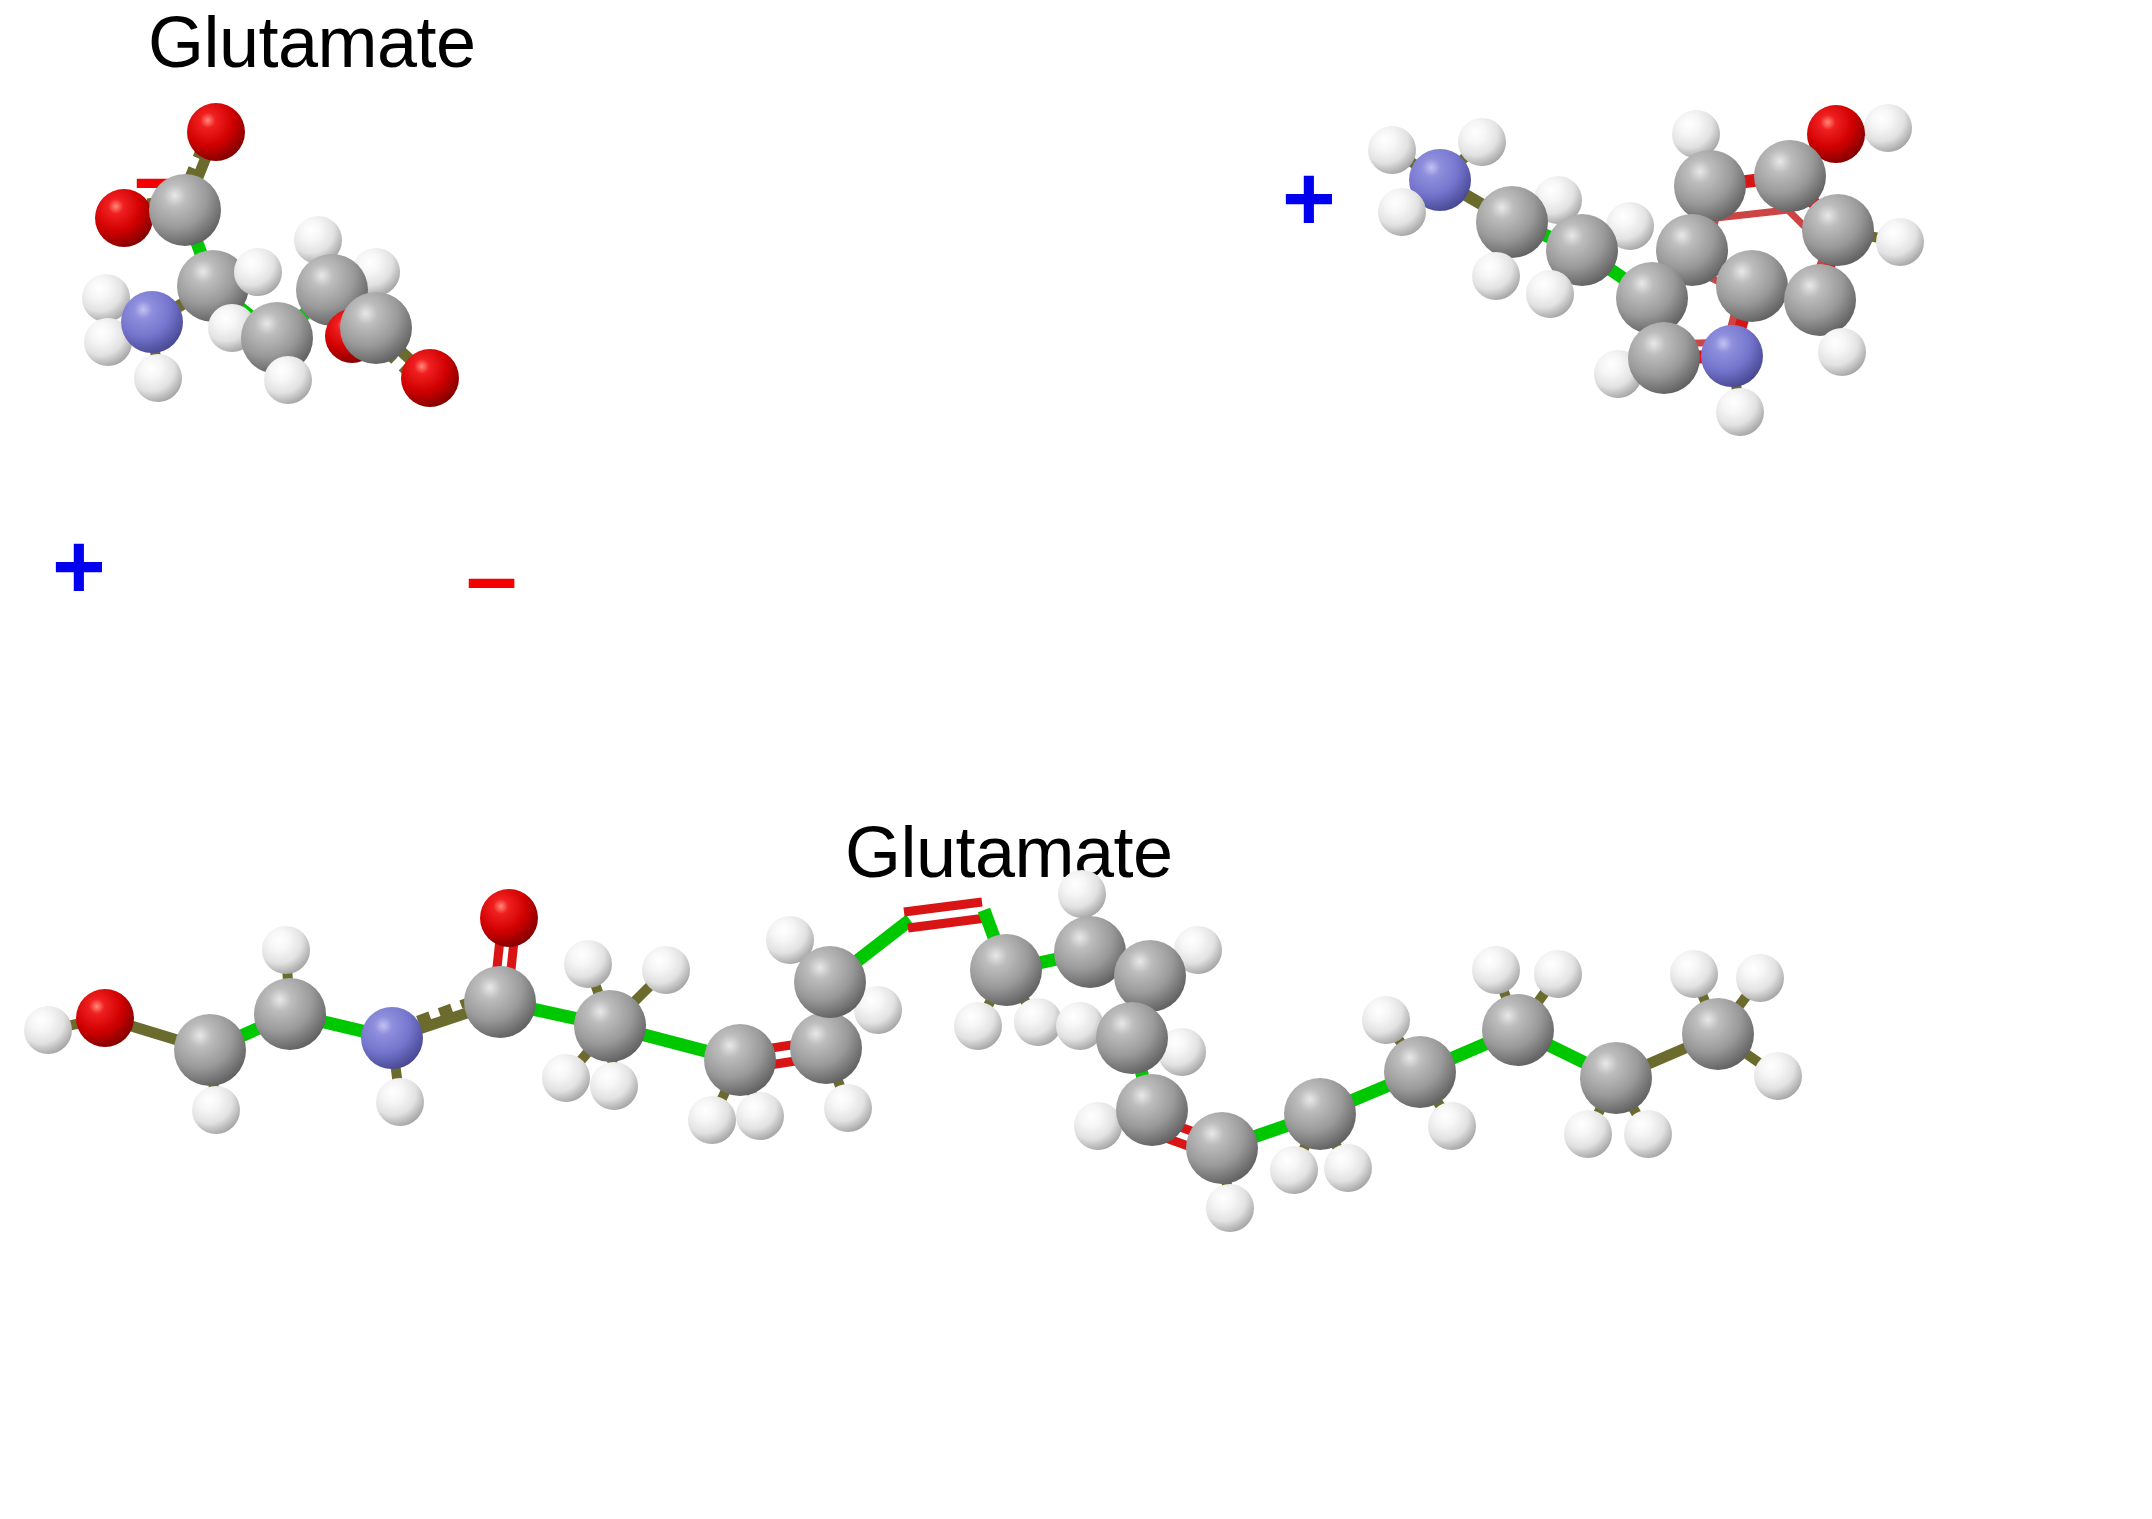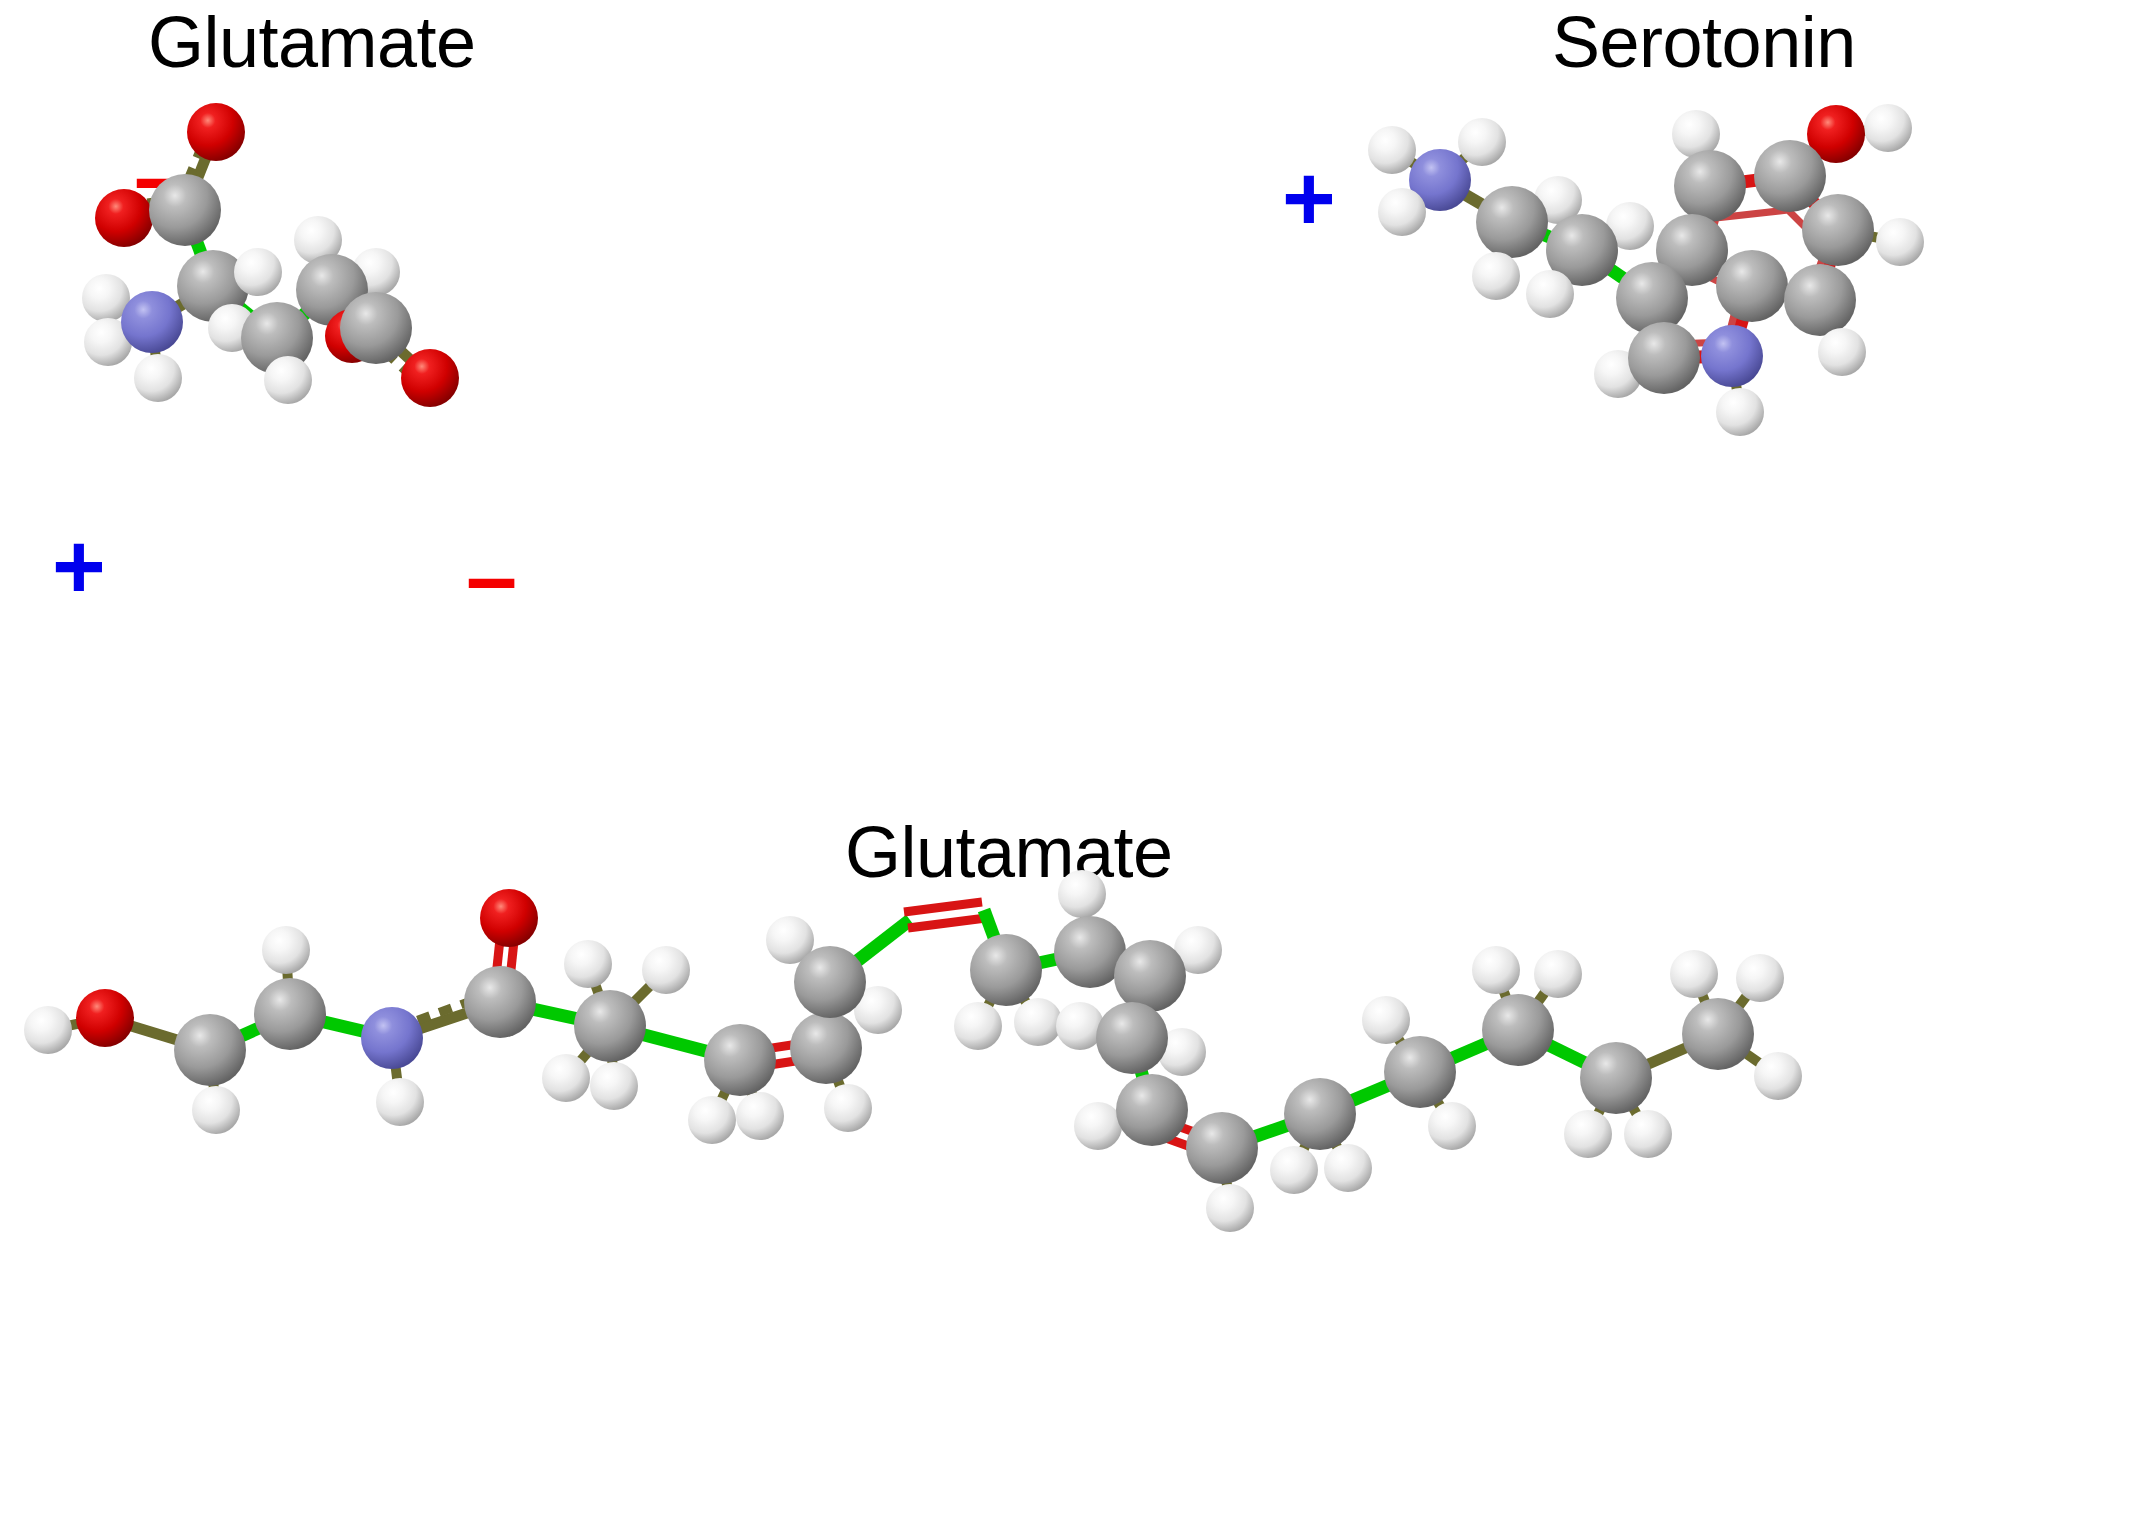--- a/index.html
+++ b/index.html
@@ -22,21 +22,20 @@
   #mol-glutamate{left:0px;top:90px;}
   #mol-serotonin{left:1240px;top:90px;}
   #mol-anandamide{left:0px;top:930px;}
 </style>
 </head>
 <body>
 
 <div class="stage">
 
   <div class="title" id="title-glutamate">Glutamate</div>
-  <div class="title" id="title-serotonin">Serotonin</div>
   <div class="title" id="title-anandamide">Glutamate</div>
 
   <div class="charge plus" id="charge-glu-plus">+</div>
   <div class="charge minus" id="charge-glu-minus-1">–</div>
   <div class="charge minus" id="charge-glu-minus-2">–</div>
   <div class="charge plus" id="charge-ser-plus">+</div>
 
   <svg width="0" height="0" style="position:absolute">
     <defs>
       <radialGradient id="gC" cx="36%" cy="30%" r="72%">

